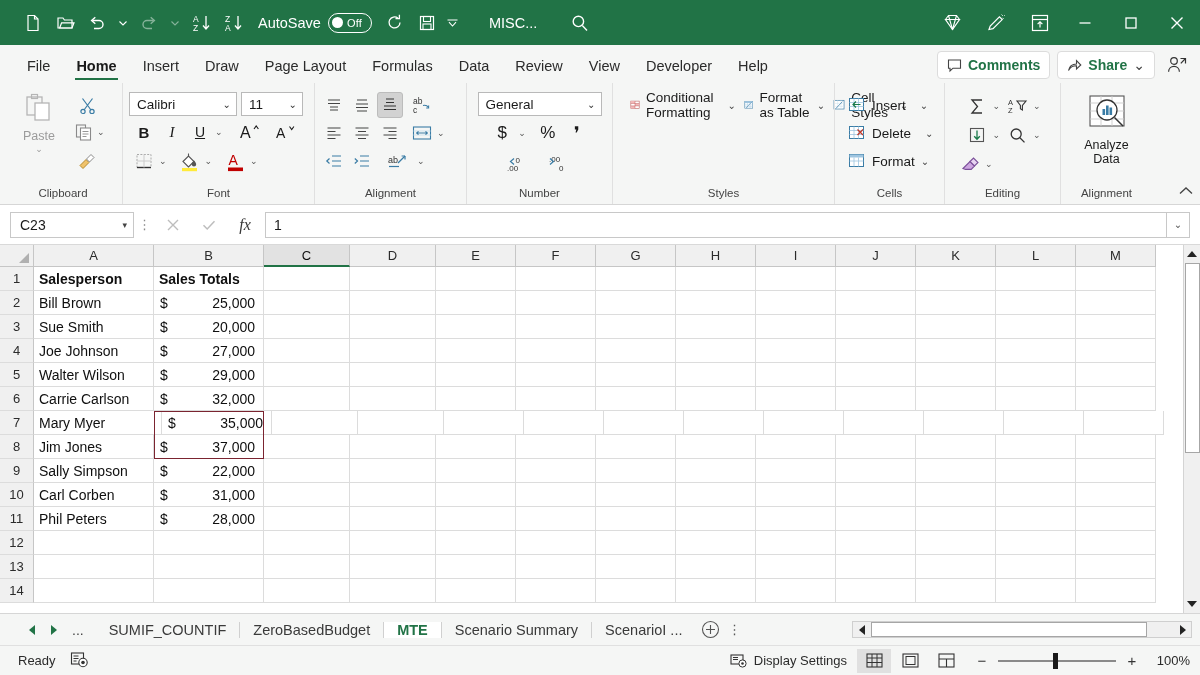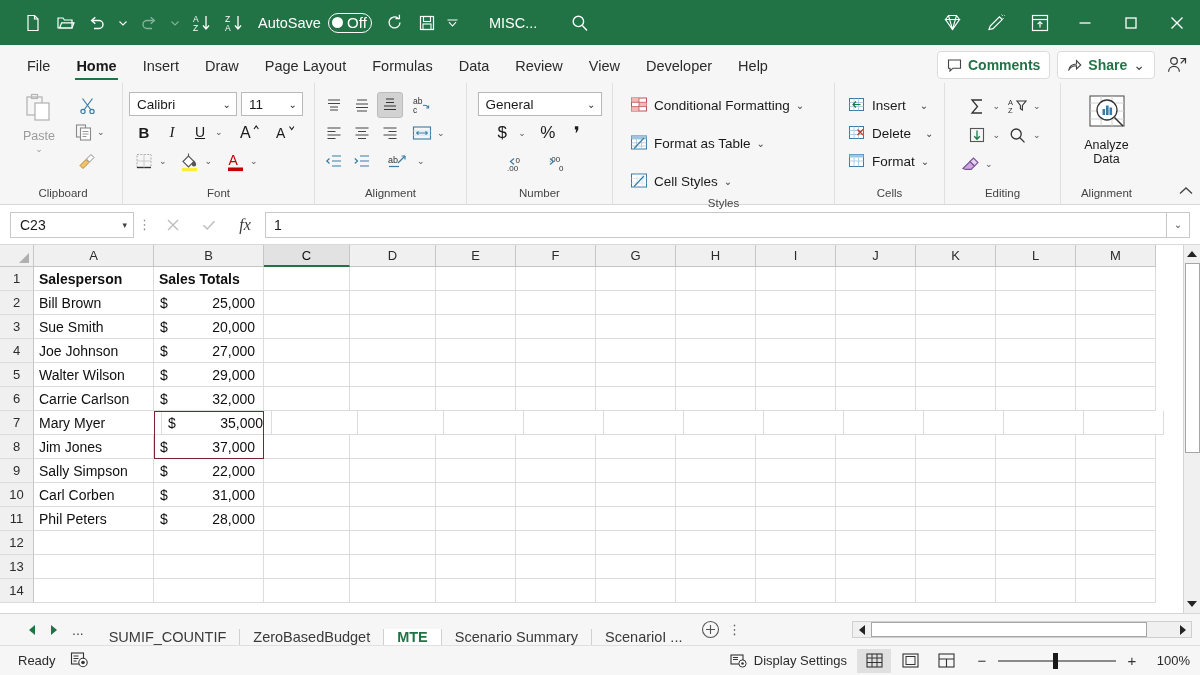--- a/index.html
+++ b/index.html
@@ -23,21 +23,21 @@
   .qbtn.narrow { width: 18px; }
   .qbtn.dim { opacity: .45; }
   .qbtn svg { display: block; }
   .autosave { display: flex; align-items: center; gap: 7px; margin: 0 6px 0 8px; }
   .autosave-label { font-size: 14.5px; color: #fff; }
   .toggle {
     width: 44px; height: 20px; border-radius: 10px; border: 1.4px solid #fff;
     display: flex; align-items: center; padding: 0 3px; gap: 4px;
   }
   .toggle .knob { width: 11px; height: 11px; border-radius: 50%; background: #fff; }
-  .toggle .off { font-size: 15px; color: #fff; letter-spacing: .2px; }
+  .toggle .off { font-size: 11px; color: #fff; letter-spacing: .2px; }
   .doctitle { font-size: 14.5px; color: #fff; margin-left: 25px; white-space: nowrap; }
   .searchbtn { margin-left: 26px; }
   .title-right { position: absolute; right: 0; top: 0; height: 45px; display: flex; align-items: center; }
   .wbtn { width: 46px; height: 45px; display: flex; align-items: center; justify-content: center; }
   .wbtn.icon { width: 44px; }
 
   
   .tabbar {
     height: 38px; flex: 0 0 38px; background: #f5f6f5; display: flex; align-items: flex-end;
     padding-left: 14px; position: relative;
@@ -160,21 +160,21 @@
   .tri-right { border-top: 5px solid transparent; border-bottom: 5px solid transparent; border-left: 6px solid #232323; }
 
   
   .tabstrip {
     height: 32px; flex: 0 0 32px; background: #f5f6f5; display: flex; align-items: stretch;
     border-top: 1px solid #d6d6d6;
   }
   .navbtns { display: flex; align-items: center; gap: 2px; padding: 0 6px 0 22px; }
   .navbtn { width: 20px; height: 24px; display: flex; align-items: center; justify-content: center; }
   .navdots { font-size: 14px; color: #444; padding: 0 6px; display: flex; align-items: center; }
-  .sheettabs { display: flex; align-items: flex-end; }
+  .sheettabs { display: flex; align-items: center; }
   .stab {
     display: flex; align-items: center; padding: 0 13px; font-size: 14.5px; color: #3a3a3a;
     border-right: 1px solid #d0d0d0; white-space: nowrap;
   }
   .stab.active { background: #fff; color: #217346; font-weight: bold; border-right: 1px solid #d0d0d0; }
   .addsheet { width: 30px; display: flex; align-items: center; justify-content: center; }
   .tabdots { width: 18px; display: flex; align-items: center; justify-content: center; color: #555; font-size: 13px; }
   .hscroll-wrap { flex: 1; display: flex; align-items: center; justify-content: flex-end; padding-right: 8px; }
   .hscroll { display: flex; align-items: center; height: 17px; width: 340px; background: #f0f0f0; border: 1px solid #cfcfcf; }
   .hs-arrow { width: 17px; height: 15px; display: flex; align-items: center; justify-content: center; background: #f0f0f0; }
@@ -573,21 +573,21 @@
                 <path d="M14 11.5 17.5 14.5 14 17.5" fill="none" stroke="#3a7ca5" stroke-width="1.2" transform="translate(-11,-6)"></path>
                 <text x="12" y="18" font-size="8" fill="#333" font-family="Liberation Sans">0</text>
               </svg>
           </div>
         </div>
       </div>
       <div class="group-label">Number</div>
     </div>
 
     <div class="group" style="width:222px">
-      <div class="group-body" style="flex-direction:column;gap:12px;padding-top:4px;padding-left:8px">
+      <div class="group-body" style="flex-direction:row;gap:2px;padding-top:4px;padding-left:8px">
         <div class="menuitem">
           <svg width="18" height="18" viewBox="0 0 18 18">
               <rect x="1.5" y="2" width="15" height="13" fill="#fff" stroke="#b55" stroke-width="1"></rect>
               <rect x="1.5" y="2" width="7.5" height="4.3" fill="#f2b8b8"></rect>
               <rect x="9" y="6.3" width="7.5" height="4.3" fill="#f2b8b8"></rect>
               <rect x="1.5" y="10.6" width="7.5" height="4.4" fill="#f2b8b8"></rect>
               <path d="M1.5 6.3h15M1.5 10.6h15M9 2v13" stroke="#b55" stroke-width=".8"></path>
             </svg>
           <span>Conditional Formatting</span>
           <span class="chev">⌄</span>

